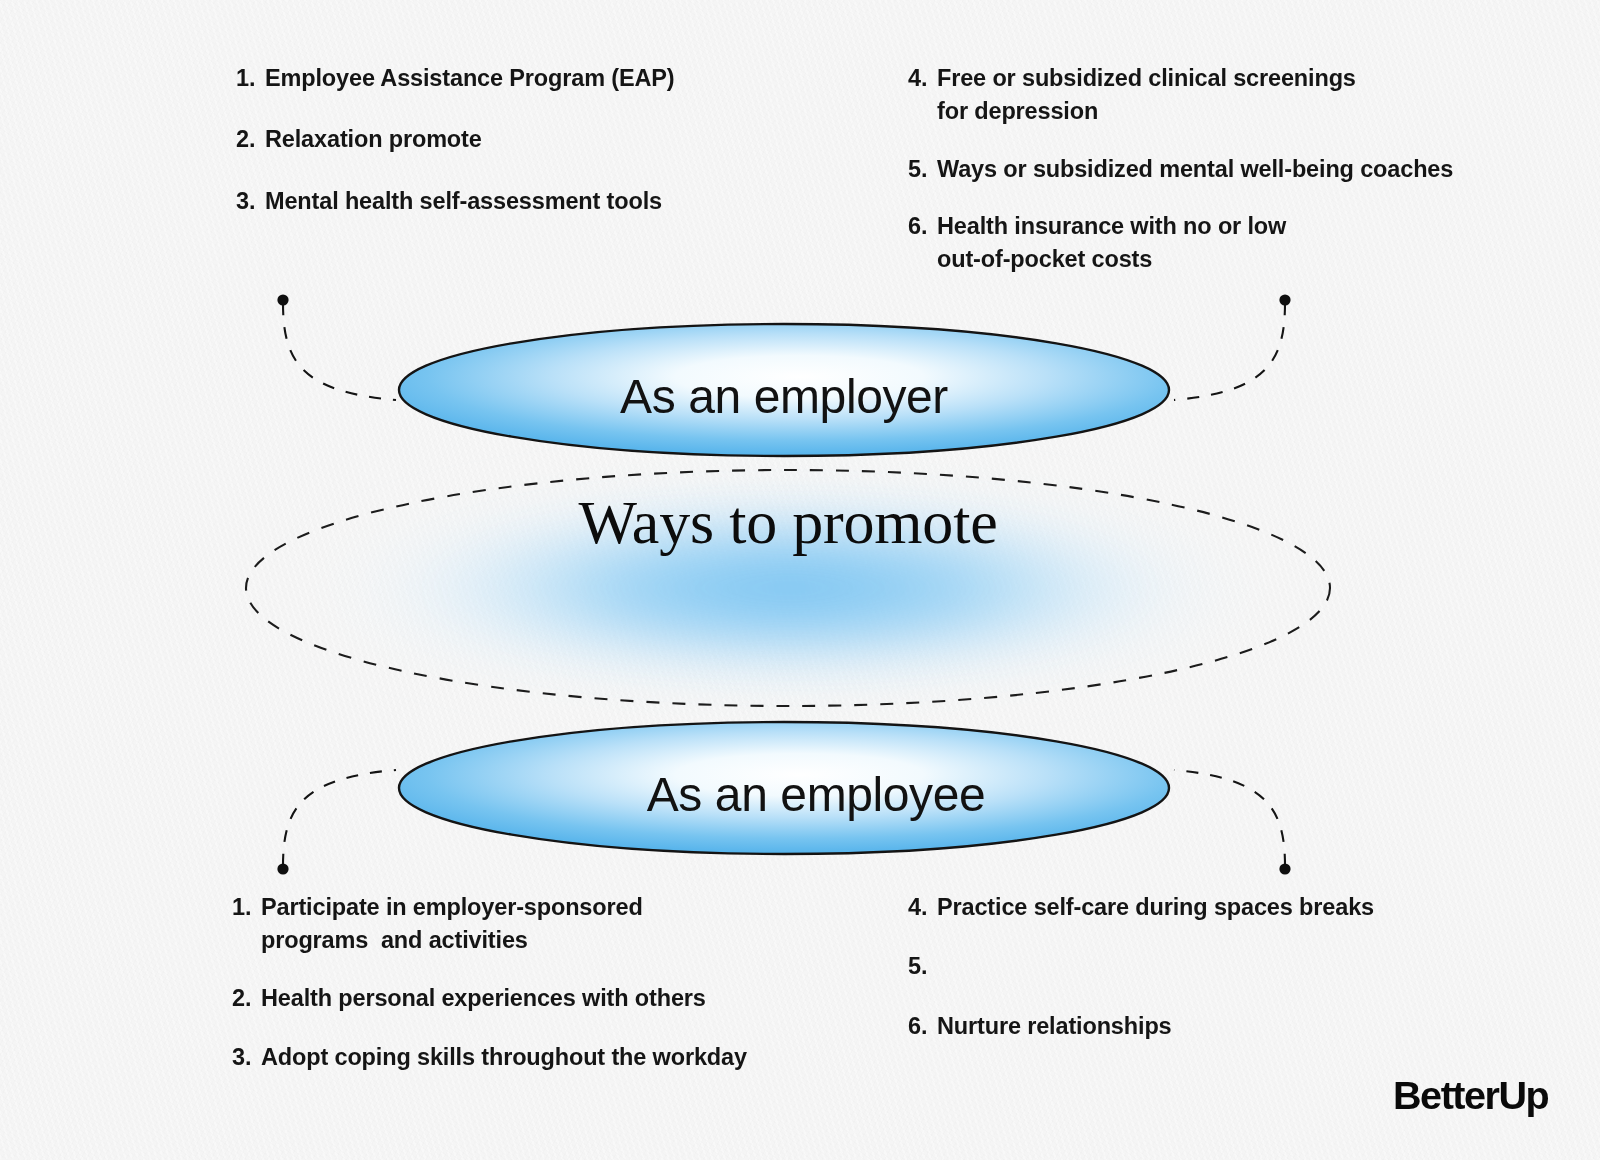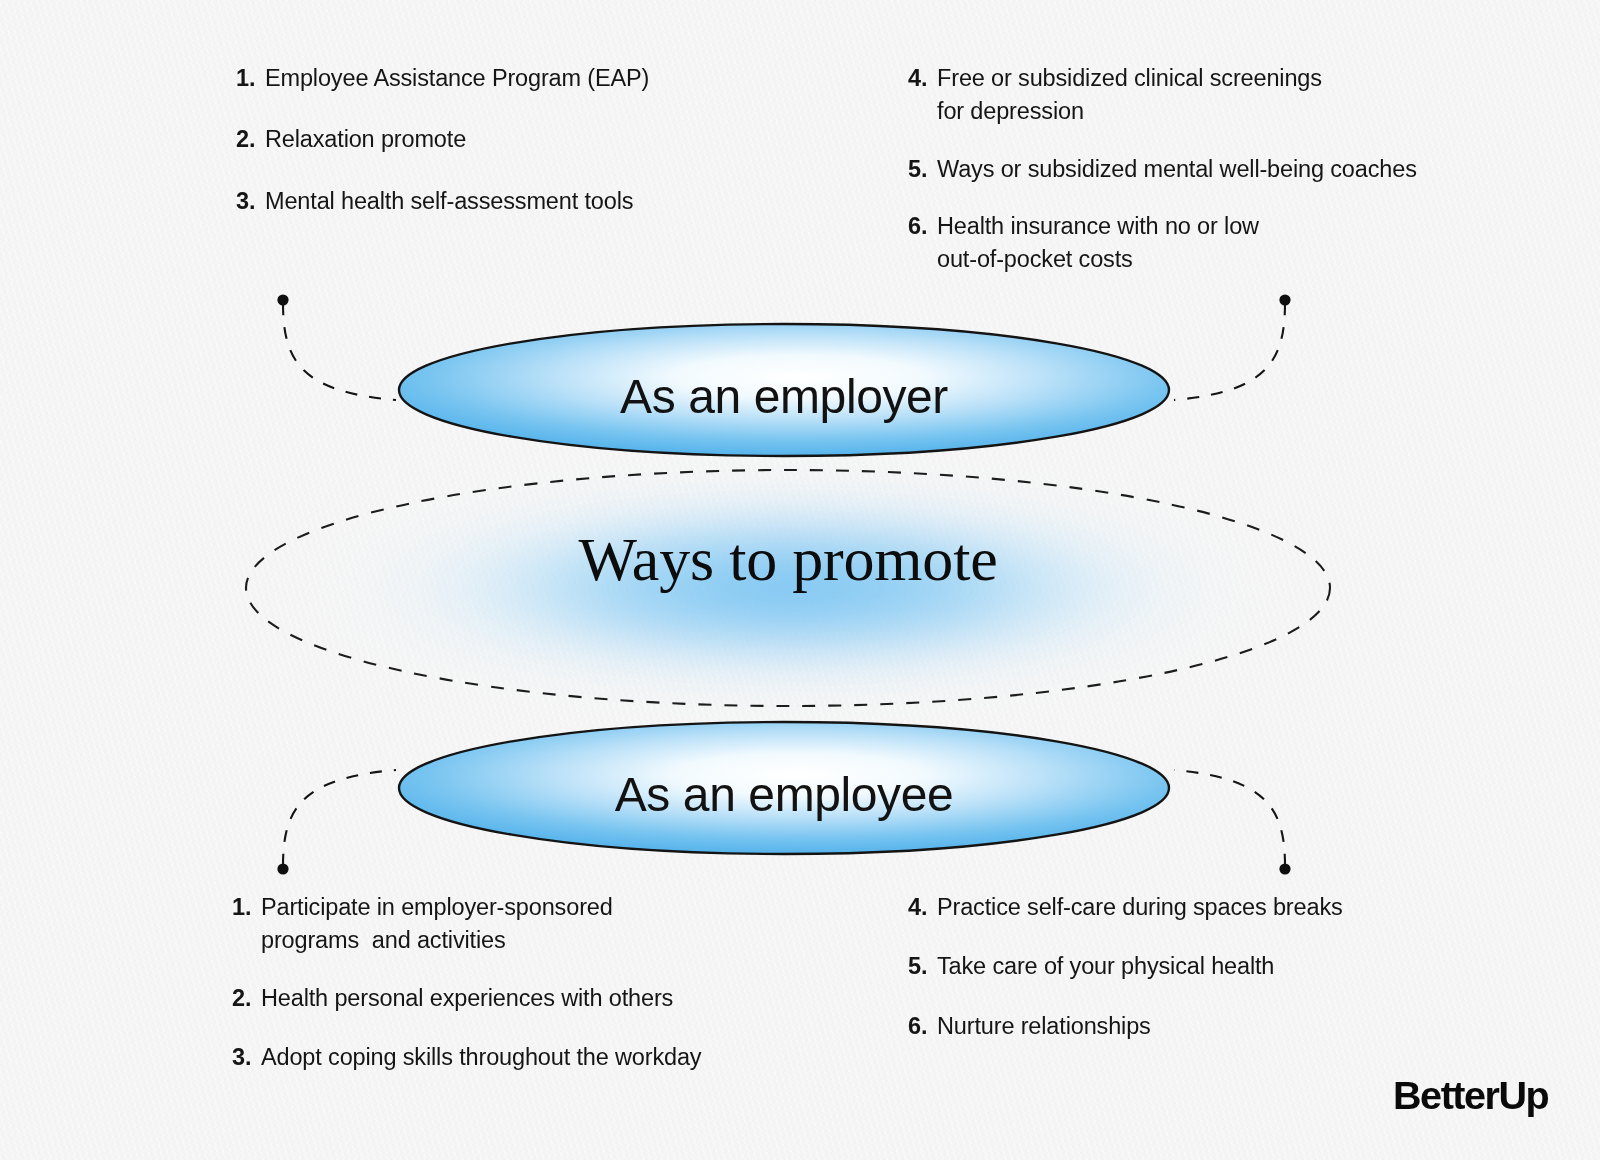--- a/index.html
+++ b/index.html
@@ -53,40 +53,40 @@
     color: #151515;
     white-space: pre;
   }
   .list-num {
     font-weight: 700;
     min-width: 29px;
     flex: 0 0 auto;
     text-align: left;
   }
   .list-text {
-    font-weight: 400;
+    font-weight: 700;
     white-space: pre-wrap;
   }
 
   .ellipse-label {
     position: absolute;
     z-index: 3;
     font-size: 48px;
     letter-spacing: -.4px;
     color: #121212;
     font-weight: 400;
     white-space: nowrap;
   }
 
   #center-title {
     position: absolute;
     z-index: 3;
     width: 1100px;
     left: 238px;
-    top: 524px;
+    top: 487px;
     text-align: center;
     font-family: "Liberation Serif", "DejaVu Serif", serif;
     font-size: 62px;
     line-height: 1.16;
     color: #0c0c0c;
     letter-spacing: -.2px;
   }
   #center-title .tl { display: block; }
 
   #brand {
@@ -189,21 +189,21 @@
     </div>
     <div class="list-row">
       <span class="list-num">6.</span>
       <span class="list-text">Health insurance with no or low
 out-of-pocket costs</span>
     </div>
   </div>
 
   <div class="ellipse-label" style="left:0; top:369px; width:1568px; text-align:center;">As an employer</div>
 
-  <div class="ellipse-label" style="left:0; top:767px; width:1568px; text-align:center;">As an employee</div>
+  <div class="ellipse-label" style="left:0; top:767px; width:1568px; text-align:center;padding-left:32px;">As an employee</div>
 
   <div id="center-title">
     <span class="tl">Ways to promote</span>
   </div>
 
   <div class="list-block" style="left:232px; top:891px; width:620px;">
     <div class="list-row" style="margin-bottom:24px;">
       <span class="list-num">1.</span>
       <span class="list-text">Participate in employer-sponsored
 programs  and activities</span>
@@ -218,21 +218,20 @@
     </div>
   </div>
 
   <div class="list-block" style="left:908px; top:891px; width:640px;">
     <div class="list-row" style="margin-bottom:26px;">
       <span class="list-num">4.</span>
       <span class="list-text">Practice self-care during spaces breaks</span>
     </div>
     <div class="list-row" style="margin-bottom:26px;">
       <span class="list-num">5.</span>
-      <span class="list-text">Take care of your physical health</span>
     </div>
     <div class="list-row">
       <span class="list-num">6.</span>
       <span class="list-text">Nurture relationships</span>
     </div>
   </div>
 
   <div id="brand">BetterUp</div>
 
 </div>

